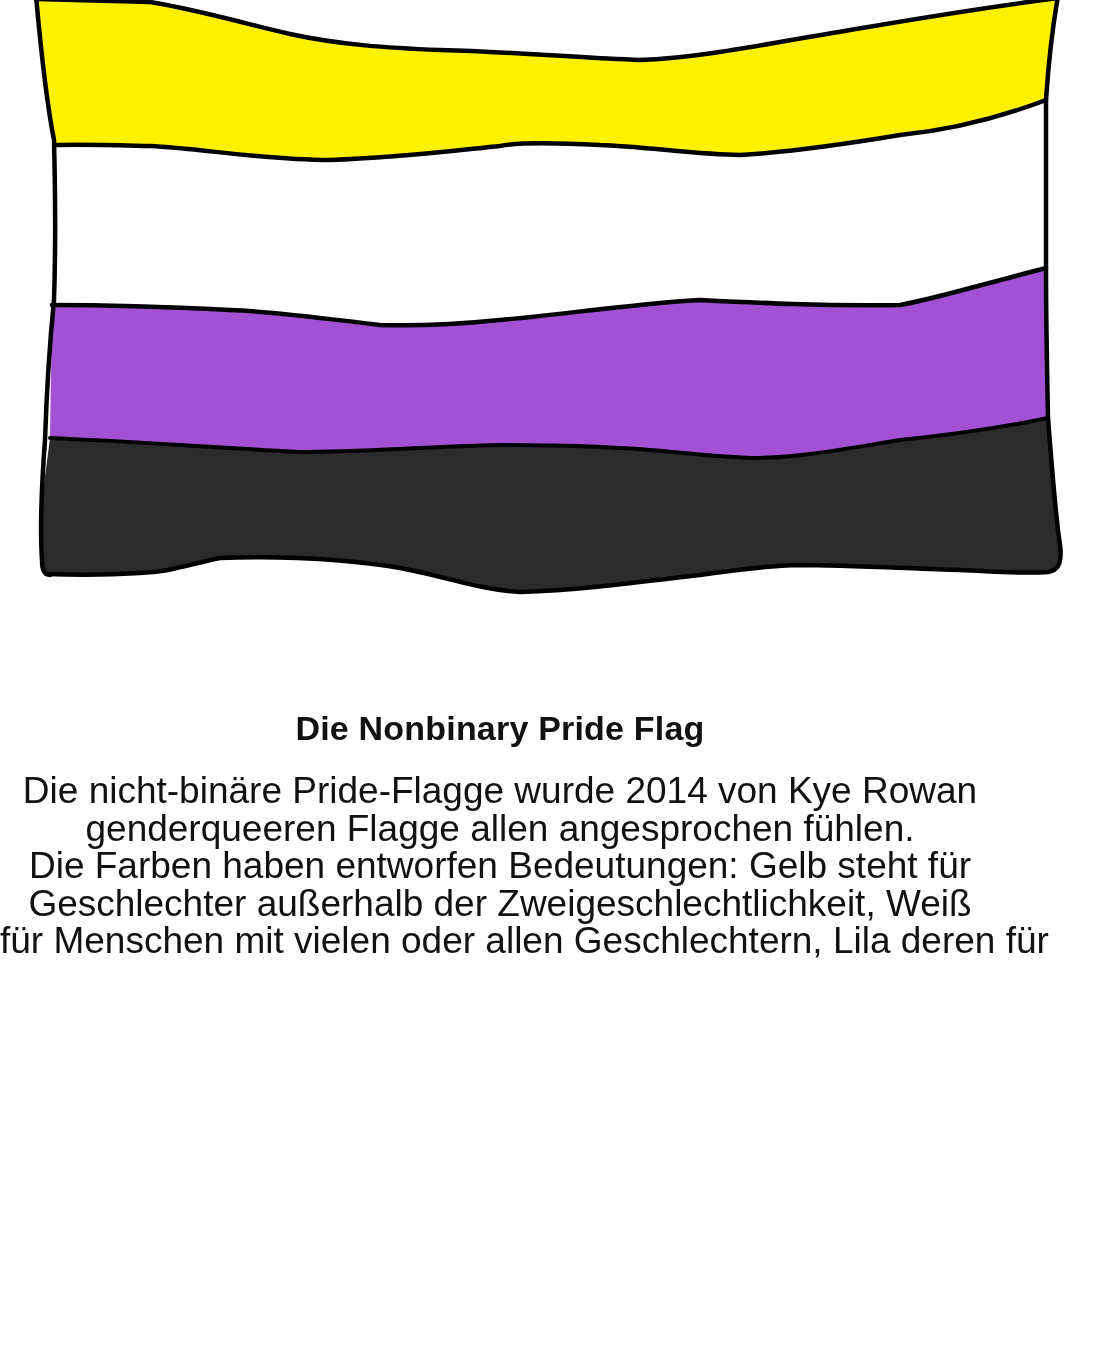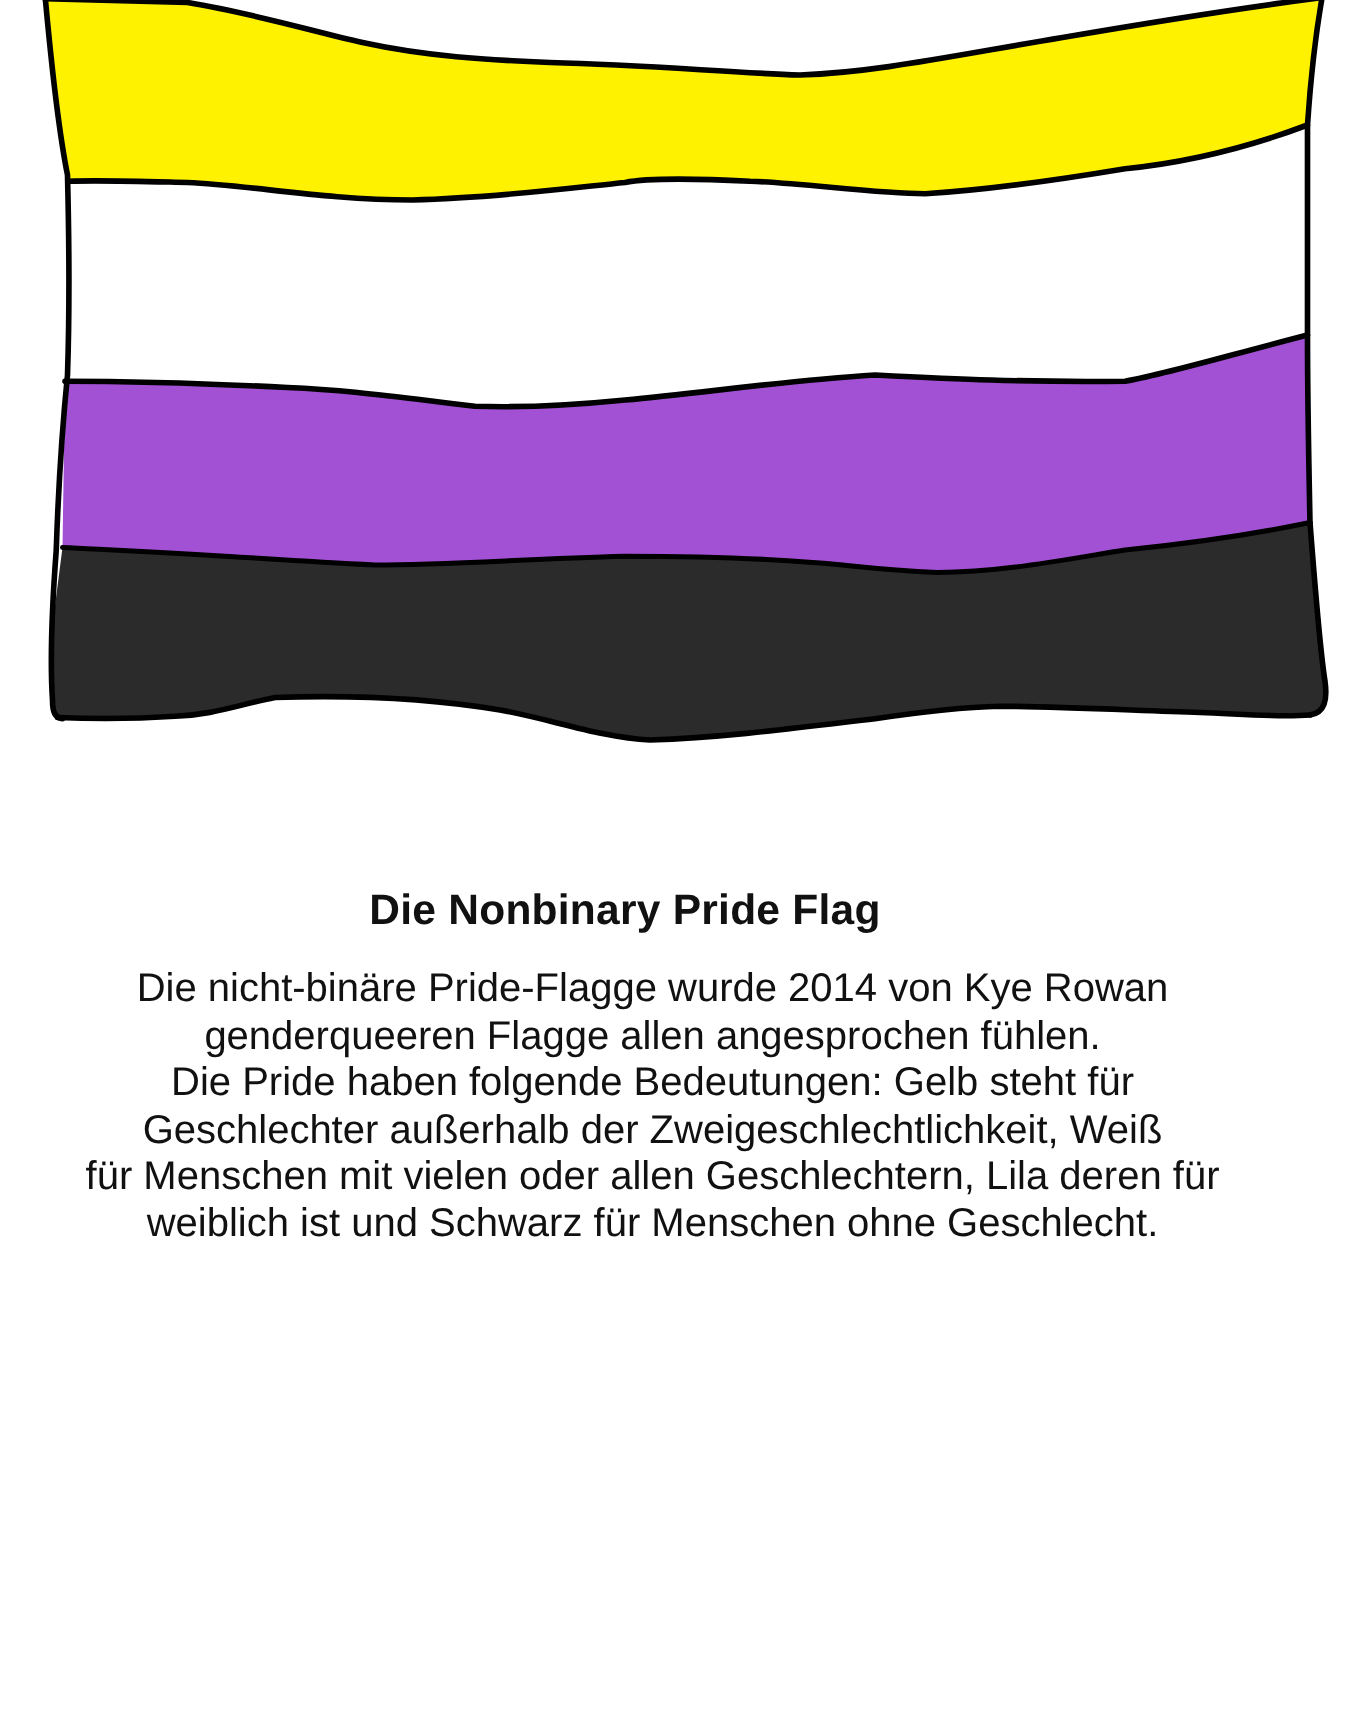--- a/index.html
+++ b/index.html
@@ -35,24 +35,23 @@
       text-align: center;
     }
     .title {
       font-weight: bold;
       font-size: 34px;
       line-height: 44px;
       margin: 0 0 22px 0;
       letter-spacing: 0.2px;
     }
     .body-text {
-      font-size: 32px;
+      font-size: 37px;
       line-height: 37.6px;
       margin: 0;
-      padding-left: 44px;
     }
     .body-text .line {
       display: block;
       white-space: nowrap;
     }
   </style>
 </head>
 <body>
 
 <div class="flag-wrap">
@@ -82,18 +81,17 @@
     <path d="M52,305 C100,305 150,306 230,310 C280,312 320,318 380,325 C410,326 450,325 500,320 C560,315 620,305 700,300 C760,303 820,306 900,305 C930,300 980,285 1046,268" fill="none" stroke="#000" stroke-width="4.5" stroke-linecap="round"></path>
     <path d="M50,438 C90,440 120,441 180,445 C200,446 240,449 300,452 C360,452 420,447 500,445 C550,445 600,446 650,450 C680,452 700,456 750,458 C800,458 850,448 900,440 C950,435 1000,428 1048,418" fill="none" stroke="#000" stroke-width="4" stroke-linecap="round"></path>
   </svg>
 </div>
 
 <div class="caption">
   <h1 class="title">Die Nonbinary Pride Flag</h1>
   <p class="body-text">
     <span class="line">Die nicht-binäre Pride-Flagge wurde 2014 von Kye Rowan</span>
     <span class="line">genderqueeren Flagge allen angesprochen fühlen.</span>
-    <span class="line">Die Pride haben folgende Bedeutungen: Gelb steht für</span>
+    <span class="line">Die Farben haben entworfen Bedeutungen: Gelb steht für</span>
     <span class="line">Geschlechter außerhalb der Zweigeschlechtlichkeit, Weiß</span>
     <span class="line">für Menschen mit vielen oder allen Geschlechtern, Lila deren für</span>
-    <span class="line">weiblich ist und Schwarz für Menschen ohne Geschlecht.</span>
   </p>
 </div>
 
 </body></html>

